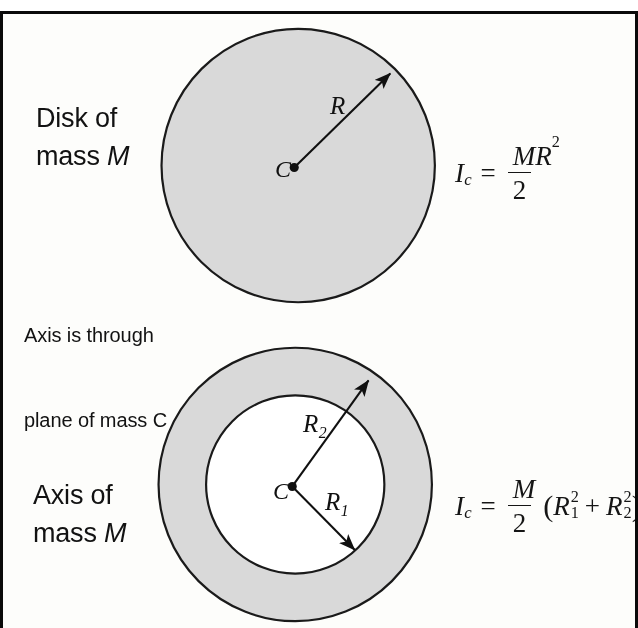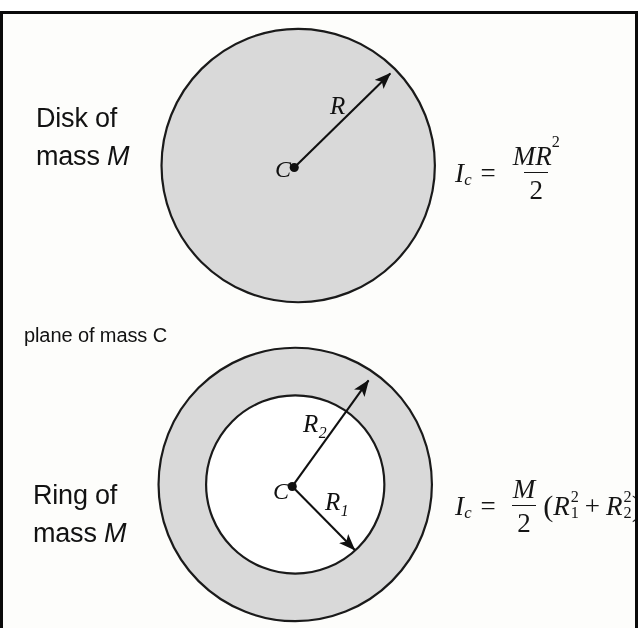--- a/index.html
+++ b/index.html
@@ -68,21 +68,21 @@
     margin: 0 9px;
     font-style: normal;
   }
   .formula .plus {
     margin: 0 6px;
     font-style: normal;
   }
   .frac {
     display: inline-flex;
     flex-direction: column;
-    align-items: center;
+    align-items: flex-start;
     justify-content: center;
     vertical-align: middle;
     margin: 0 3px;
   }
   .frac .num {
     padding: 0 5px 1px 5px;
     line-height: 1.06;
   }
   .frac .den {
     padding: 2px 5px 0 5px;
@@ -157,25 +157,26 @@
     <circle cx="295" cy="475" r="90" fill="#ffffff" stroke="#1a1a1a" stroke-width="2.2"></circle>
     <line x1="292" y1="477" x2="369" y2="370" stroke="#101010" stroke-width="2.1" marker-end="url(#arrowhead)"></line>
     <line x1="292" y1="477" x2="355" y2="541" stroke="#101010" stroke-width="2.1" marker-end="url(#arrowhead)"></line>
     <circle cx="292" cy="477" r="4.6" fill="#101010"></circle>
   </svg>
 
   <div class="text-label body-heading" style="left:33px; top:86px;">Disk of</div>
   <div class="text-label body-heading" style="left:33px; top:124px;"><span>mass </span><span class="ital">M</span></div>
 
   <div class="text-label note-block" style="left:21px; top:250px;">
+    <div>Axis is through</div>
     <div>plane of mass C</div>
     
   </div>
 
-  <div class="text-label body-heading" style="left:30px; top:463px;">Ring of</div>
+  <div class="text-label body-heading" style="left:30px; top:463px;">Axis of</div>
   <div class="text-label body-heading" style="left:30px; top:501px;"><span>mass </span><span class="ital">M</span></div>
 
   <div class="center-label" style="left:272px; top:142px;">C</div>
   <div class="radius-label" style="left:327px; top:78px;">R</div>
 
   <div class="center-label" style="left:270px; top:464px;">C</div>
   <div class="radius-label" style="left:300px; top:396px;"><span>R</span><span class="rsub">2</span></div>
   <div class="radius-label" style="left:322px; top:474px;text-align:center;"><span>R</span><span class="rsub">1</span></div>
 
   <div class="formula" style="left:452px; top:128px;">

